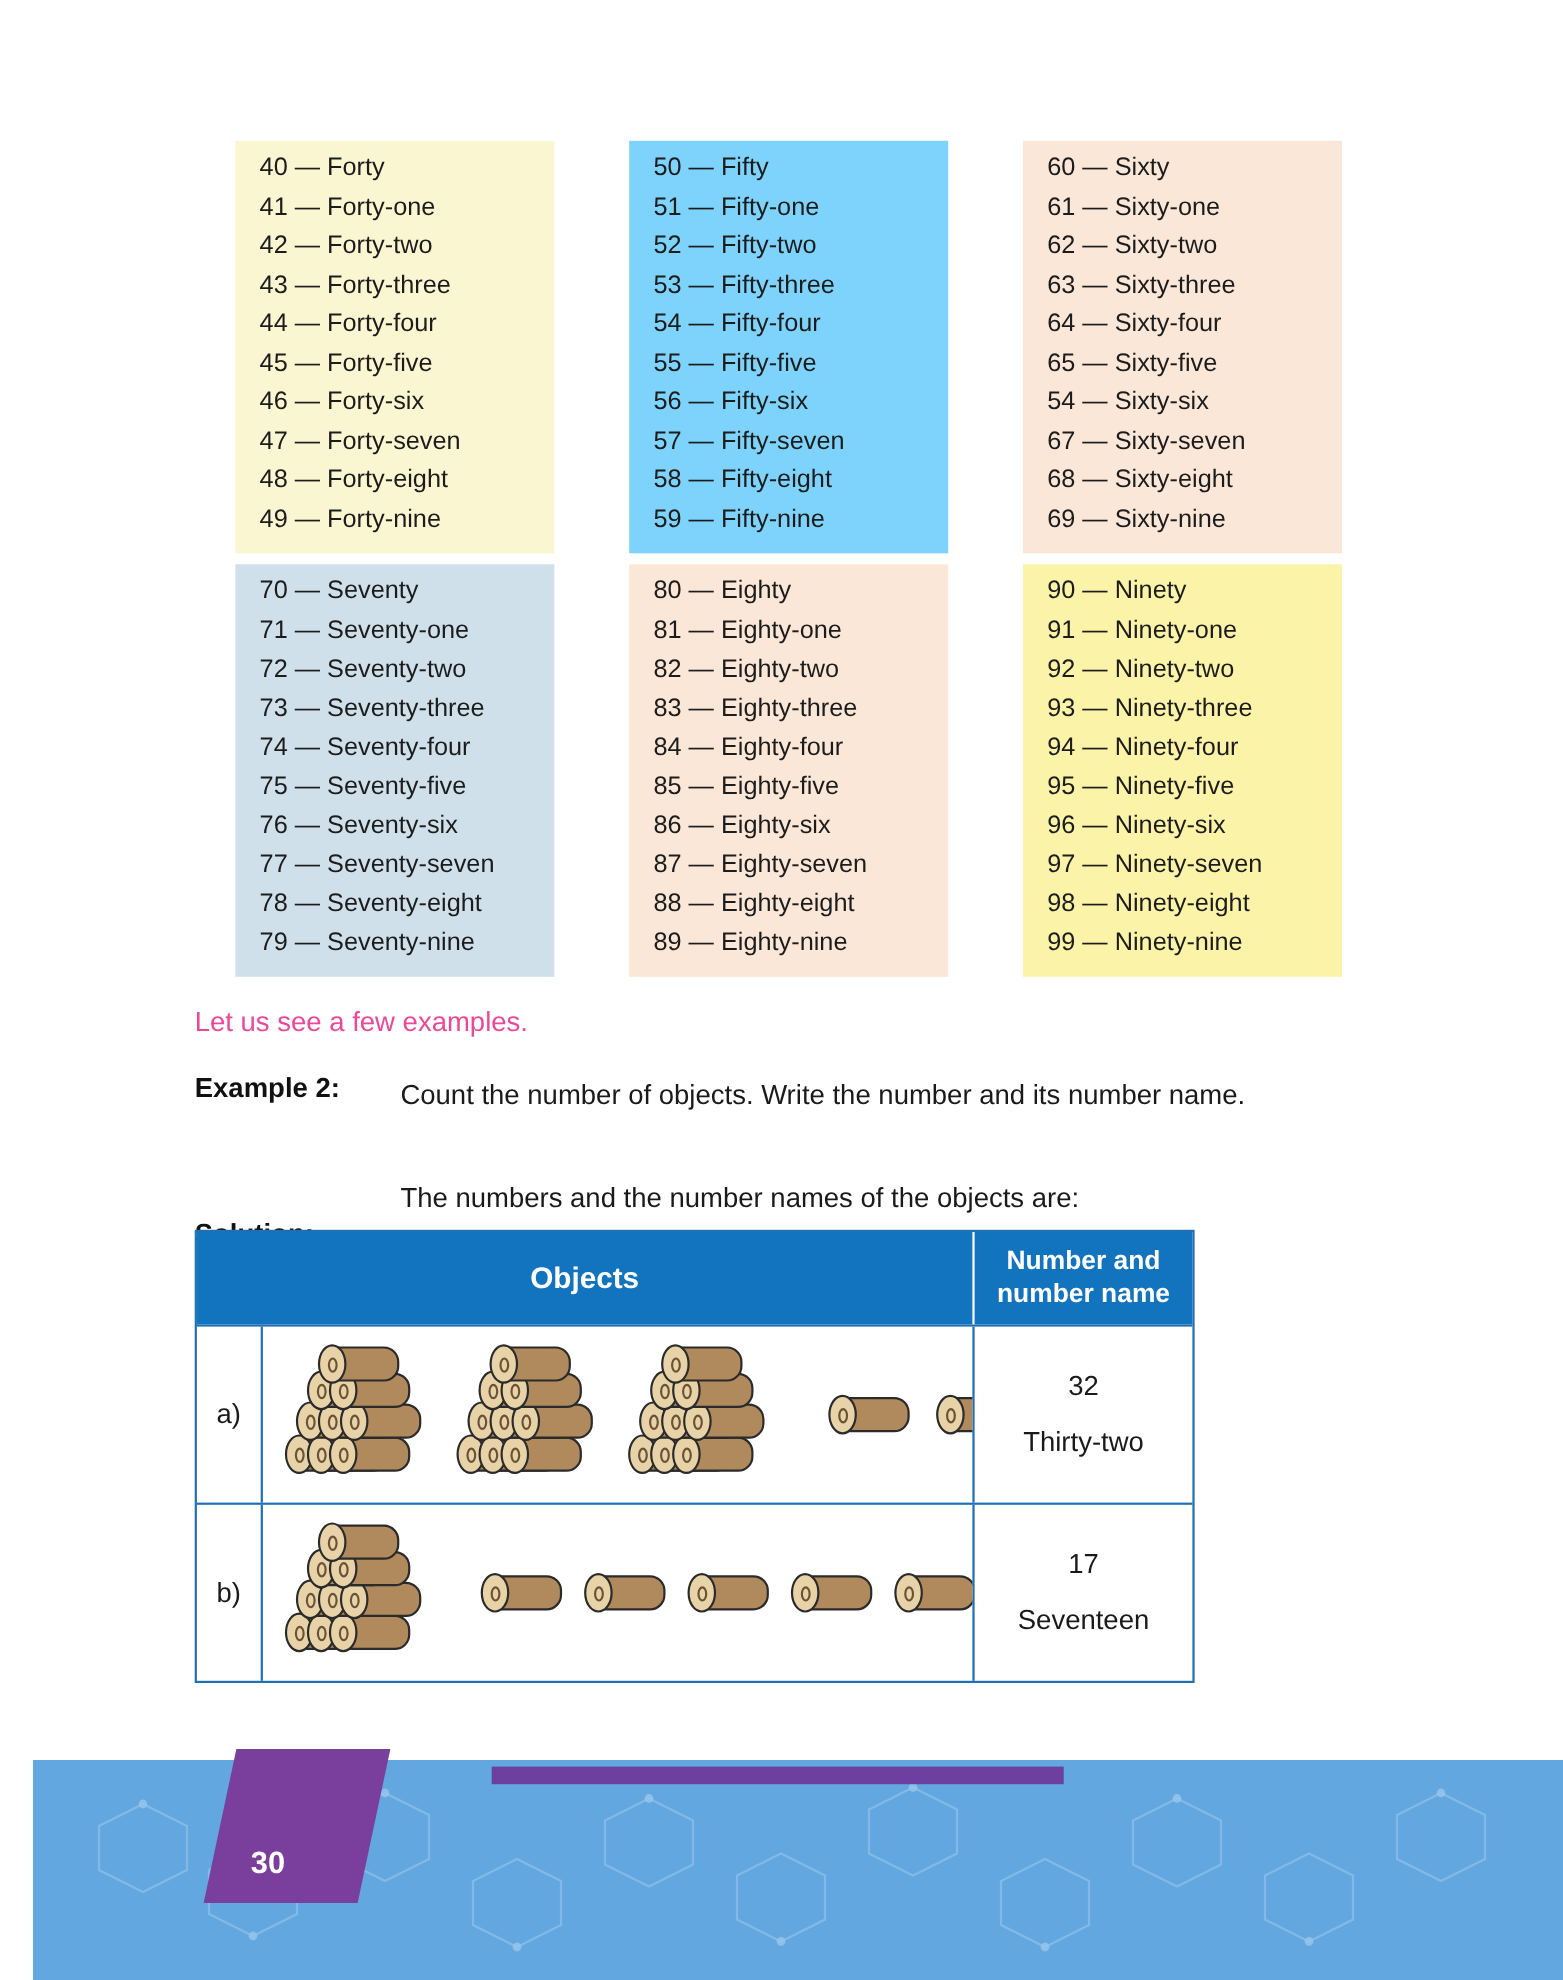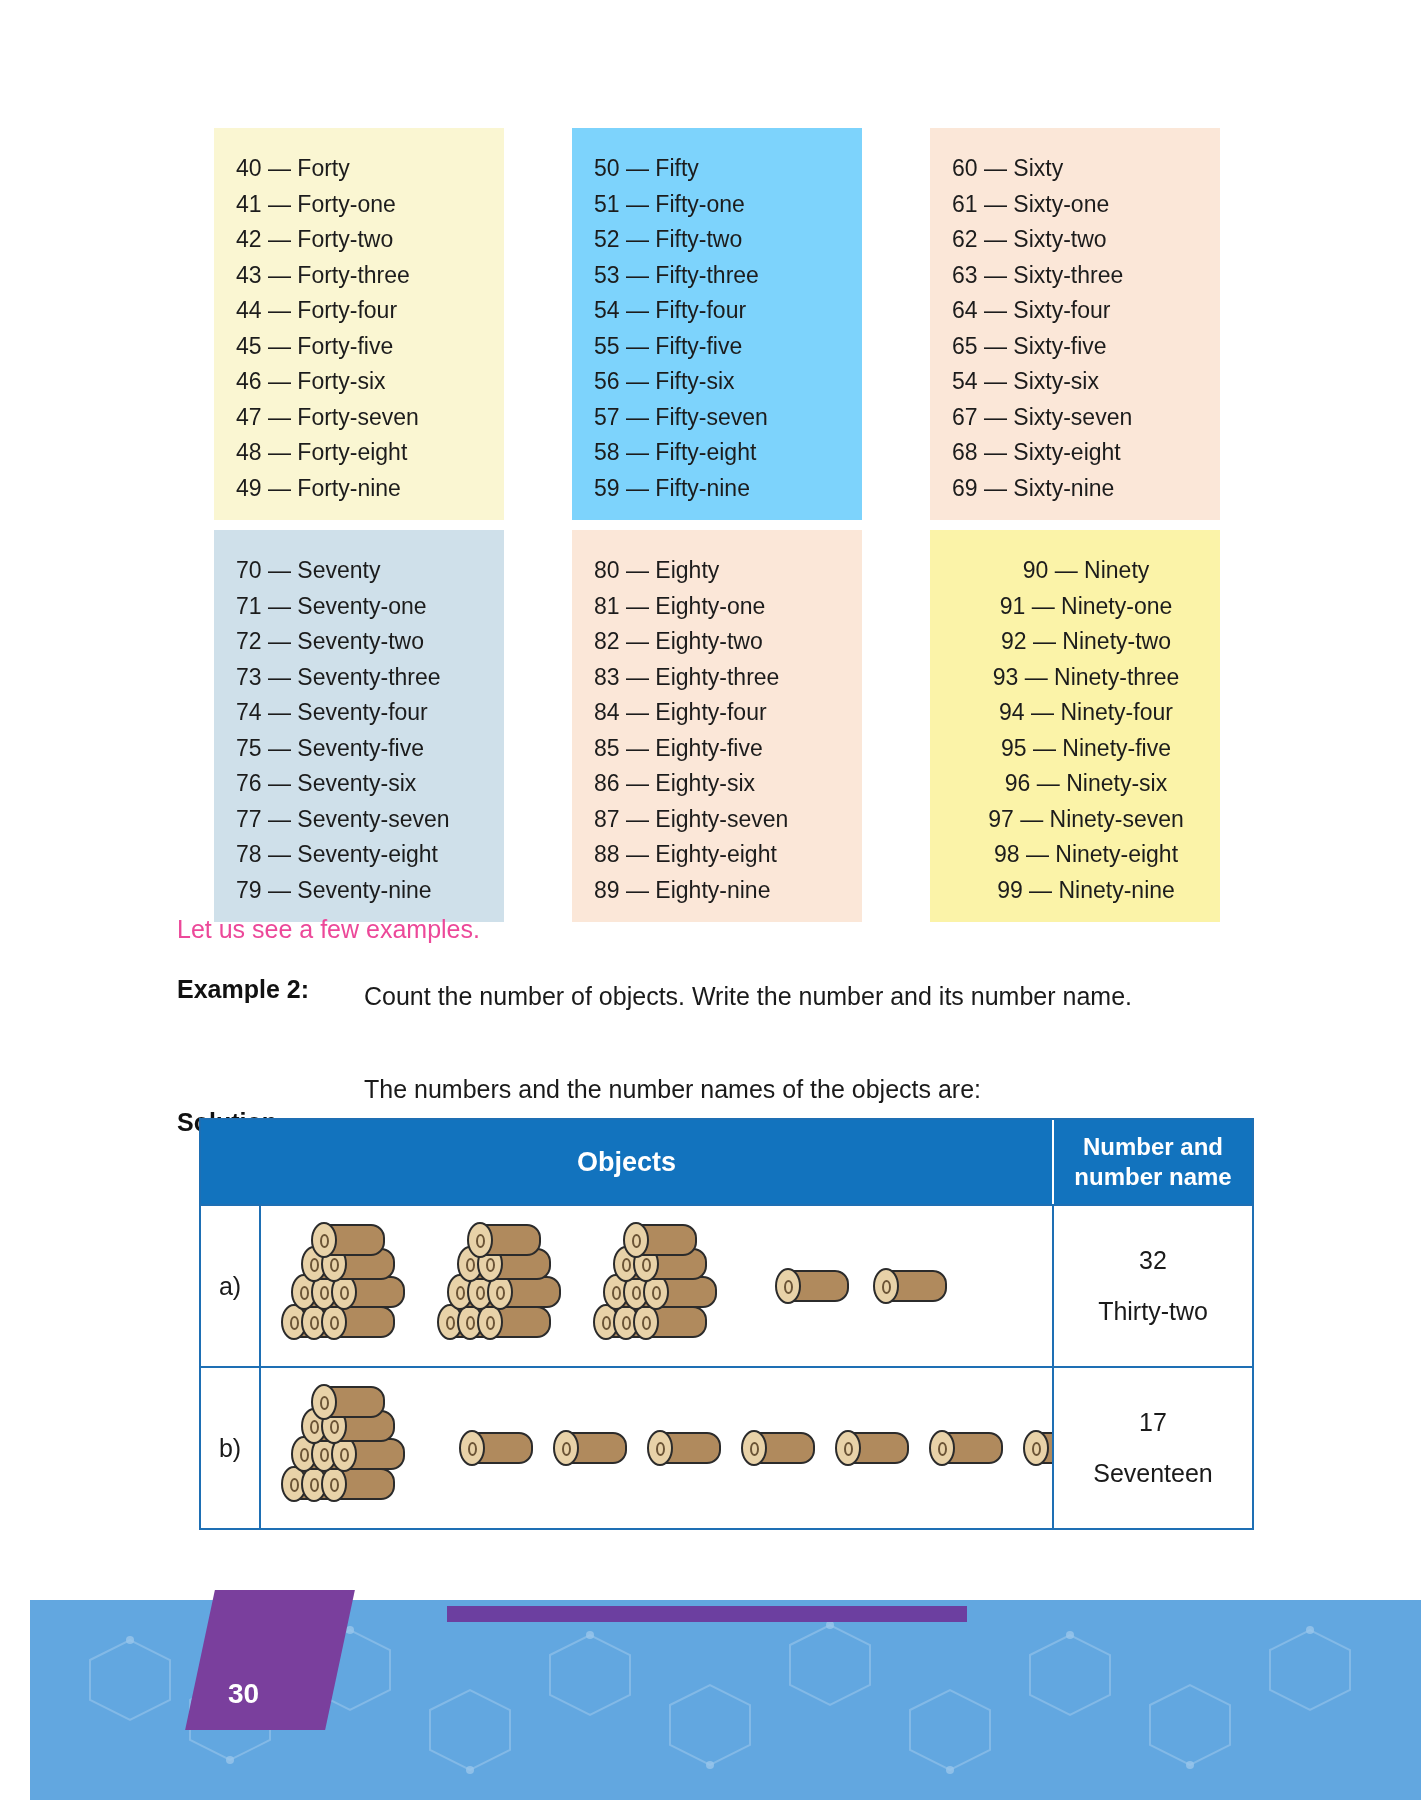--- a/index.html
+++ b/index.html
@@ -23,21 +23,21 @@
     top: 128px;
     width: 1010px;
   }
   .block-row {
     display: flex;
     gap: 68px;
     margin-bottom: 10px;
   }
   .num-block {
     width: 290px;
-    padding: 23px 0 14px 22px;
+    padding: 6px 0 14px 22px;
     box-sizing: border-box;
   }
   .num-line {
     font-size: 23px;
     line-height: 35.5px;
     color: #1c1c1c;
     white-space: nowrap;
   }
 
   
@@ -76,24 +76,23 @@
     font-size: 25px;
     line-height: 43px;
     color: #1a1a1a;
   }
 
   
   #objects-table {
     position: absolute;
     left: 177px;
     top: 1118px;
-    width: 1055px;
+    width: 909px;
     border: 2px solid #1e6fb4;
     box-sizing: border-box;
-    margin-left: 22px;
   }
   .t-head {
     display: flex;
     background: #1273be;
     color: #ffffff;
     font-weight: bold;
   }
   .t-head .c-objects {
     flex: 1;
     display: flex;
@@ -306,21 +305,21 @@
       <div class="num-line">81 — Eighty-one</div>
       <div class="num-line">82 — Eighty-two</div>
       <div class="num-line">83 — Eighty-three</div>
       <div class="num-line">84 — Eighty-four</div>
       <div class="num-line">85 — Eighty-five</div>
       <div class="num-line">86 — Eighty-six</div>
       <div class="num-line">87 — Eighty-seven</div>
       <div class="num-line">88 — Eighty-eight</div>
       <div class="num-line">89 — Eighty-nine</div>
     </div>
-    <div class="num-block" style="background: rgb(251, 243, 168); text-align: center;">
+    <div class="num-block" style="background: rgb(251, 243, 168);">
       <div class="num-line">90 — Ninety</div>
       <div class="num-line">91 — Ninety-one</div>
       <div class="num-line">92 — Ninety-two</div>
       <div class="num-line">93 — Ninety-three</div>
       <div class="num-line">94 — Ninety-four</div>
       <div class="num-line">95 — Ninety-five</div>
       <div class="num-line">96 — Ninety-six</div>
       <div class="num-line">97 — Ninety-seven</div>
       <div class="num-line">98 — Ninety-eight</div>
       <div class="num-line">99 — Ninety-nine</div>

